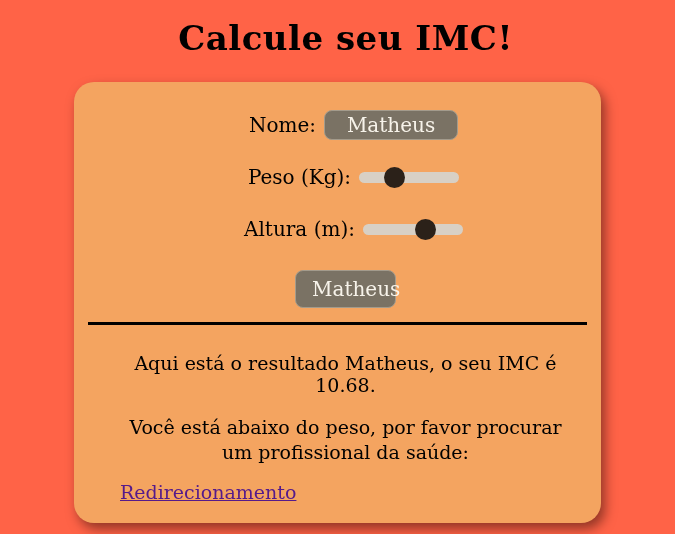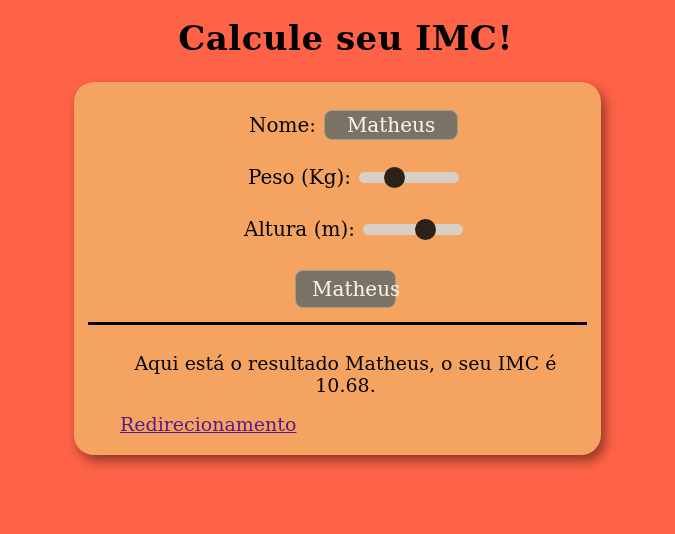--- a/index.html
+++ b/index.html
@@ -157,18 +157,19 @@
   </div>
 
   <div class="calc-button-row">
     <button class="calc-button">Matheus</button>
   </div>
 
   <hr class="divider">
 
   <p class="result-summary">Aqui está o resultado Matheus, o seu IMC é 10.68.</p>
 
+  <p class="result-advice">Você está abaixo do peso, por favor procurar um profissional da saúde:</p>
 
   <div class="link-row">
     <a class="redirect-link" href="#">Redirecionamento</a>
   </div>
 
 </div>
 
 </body></html>

